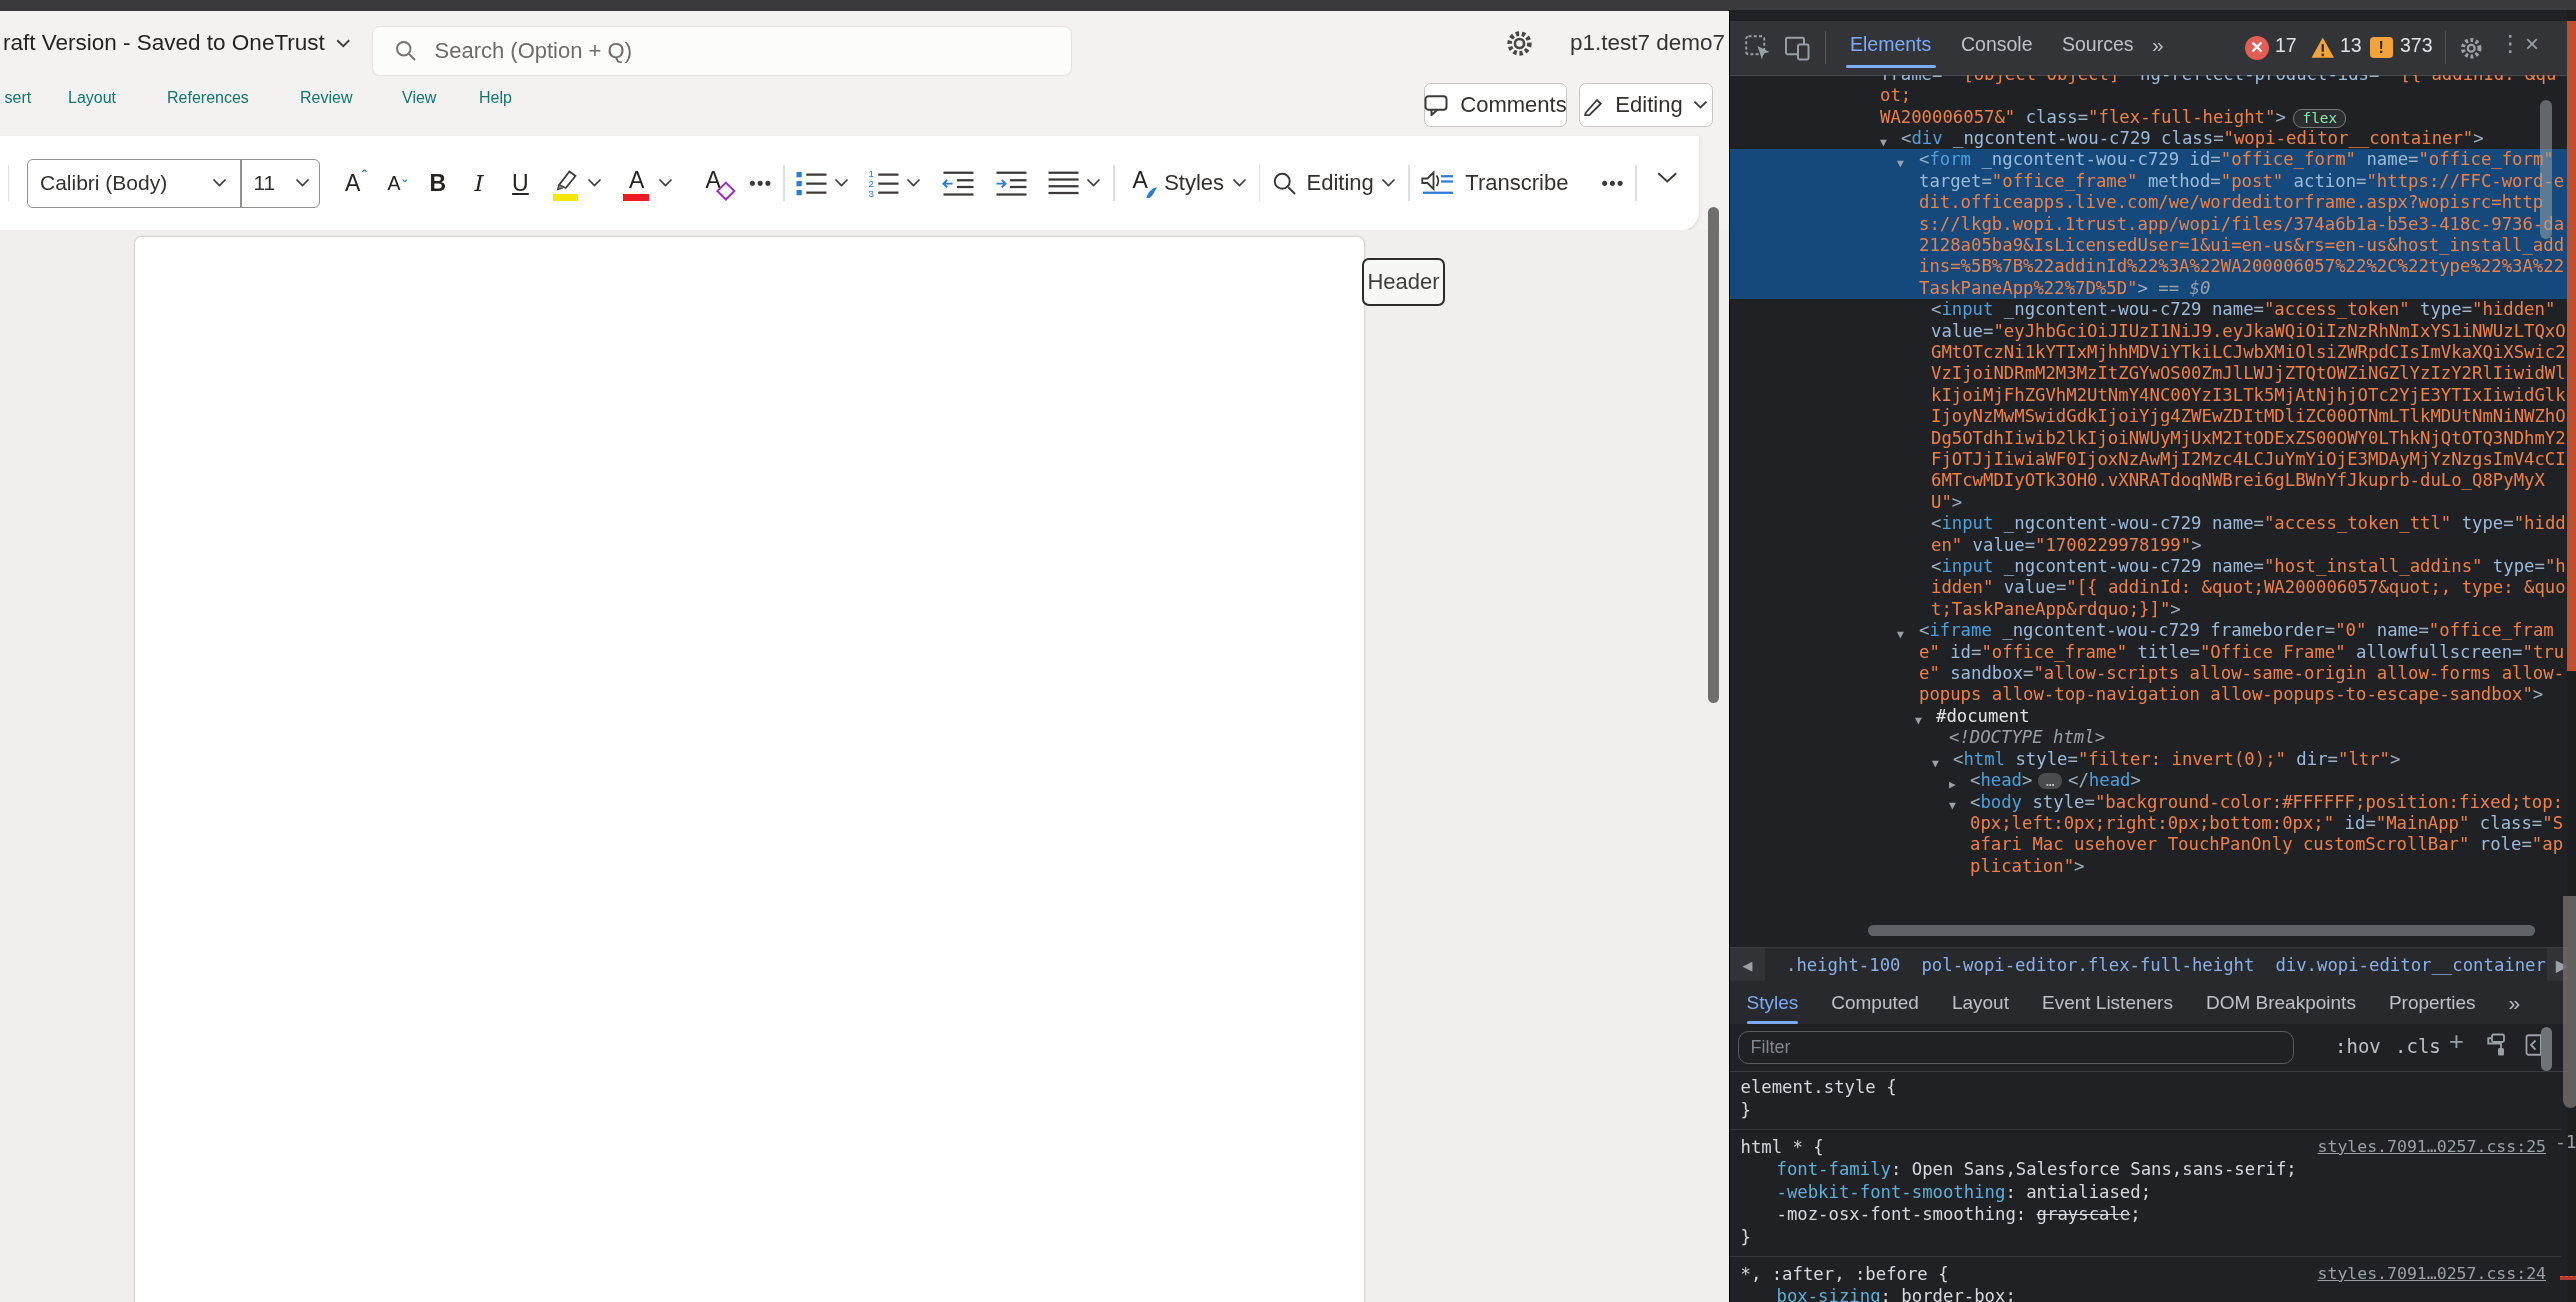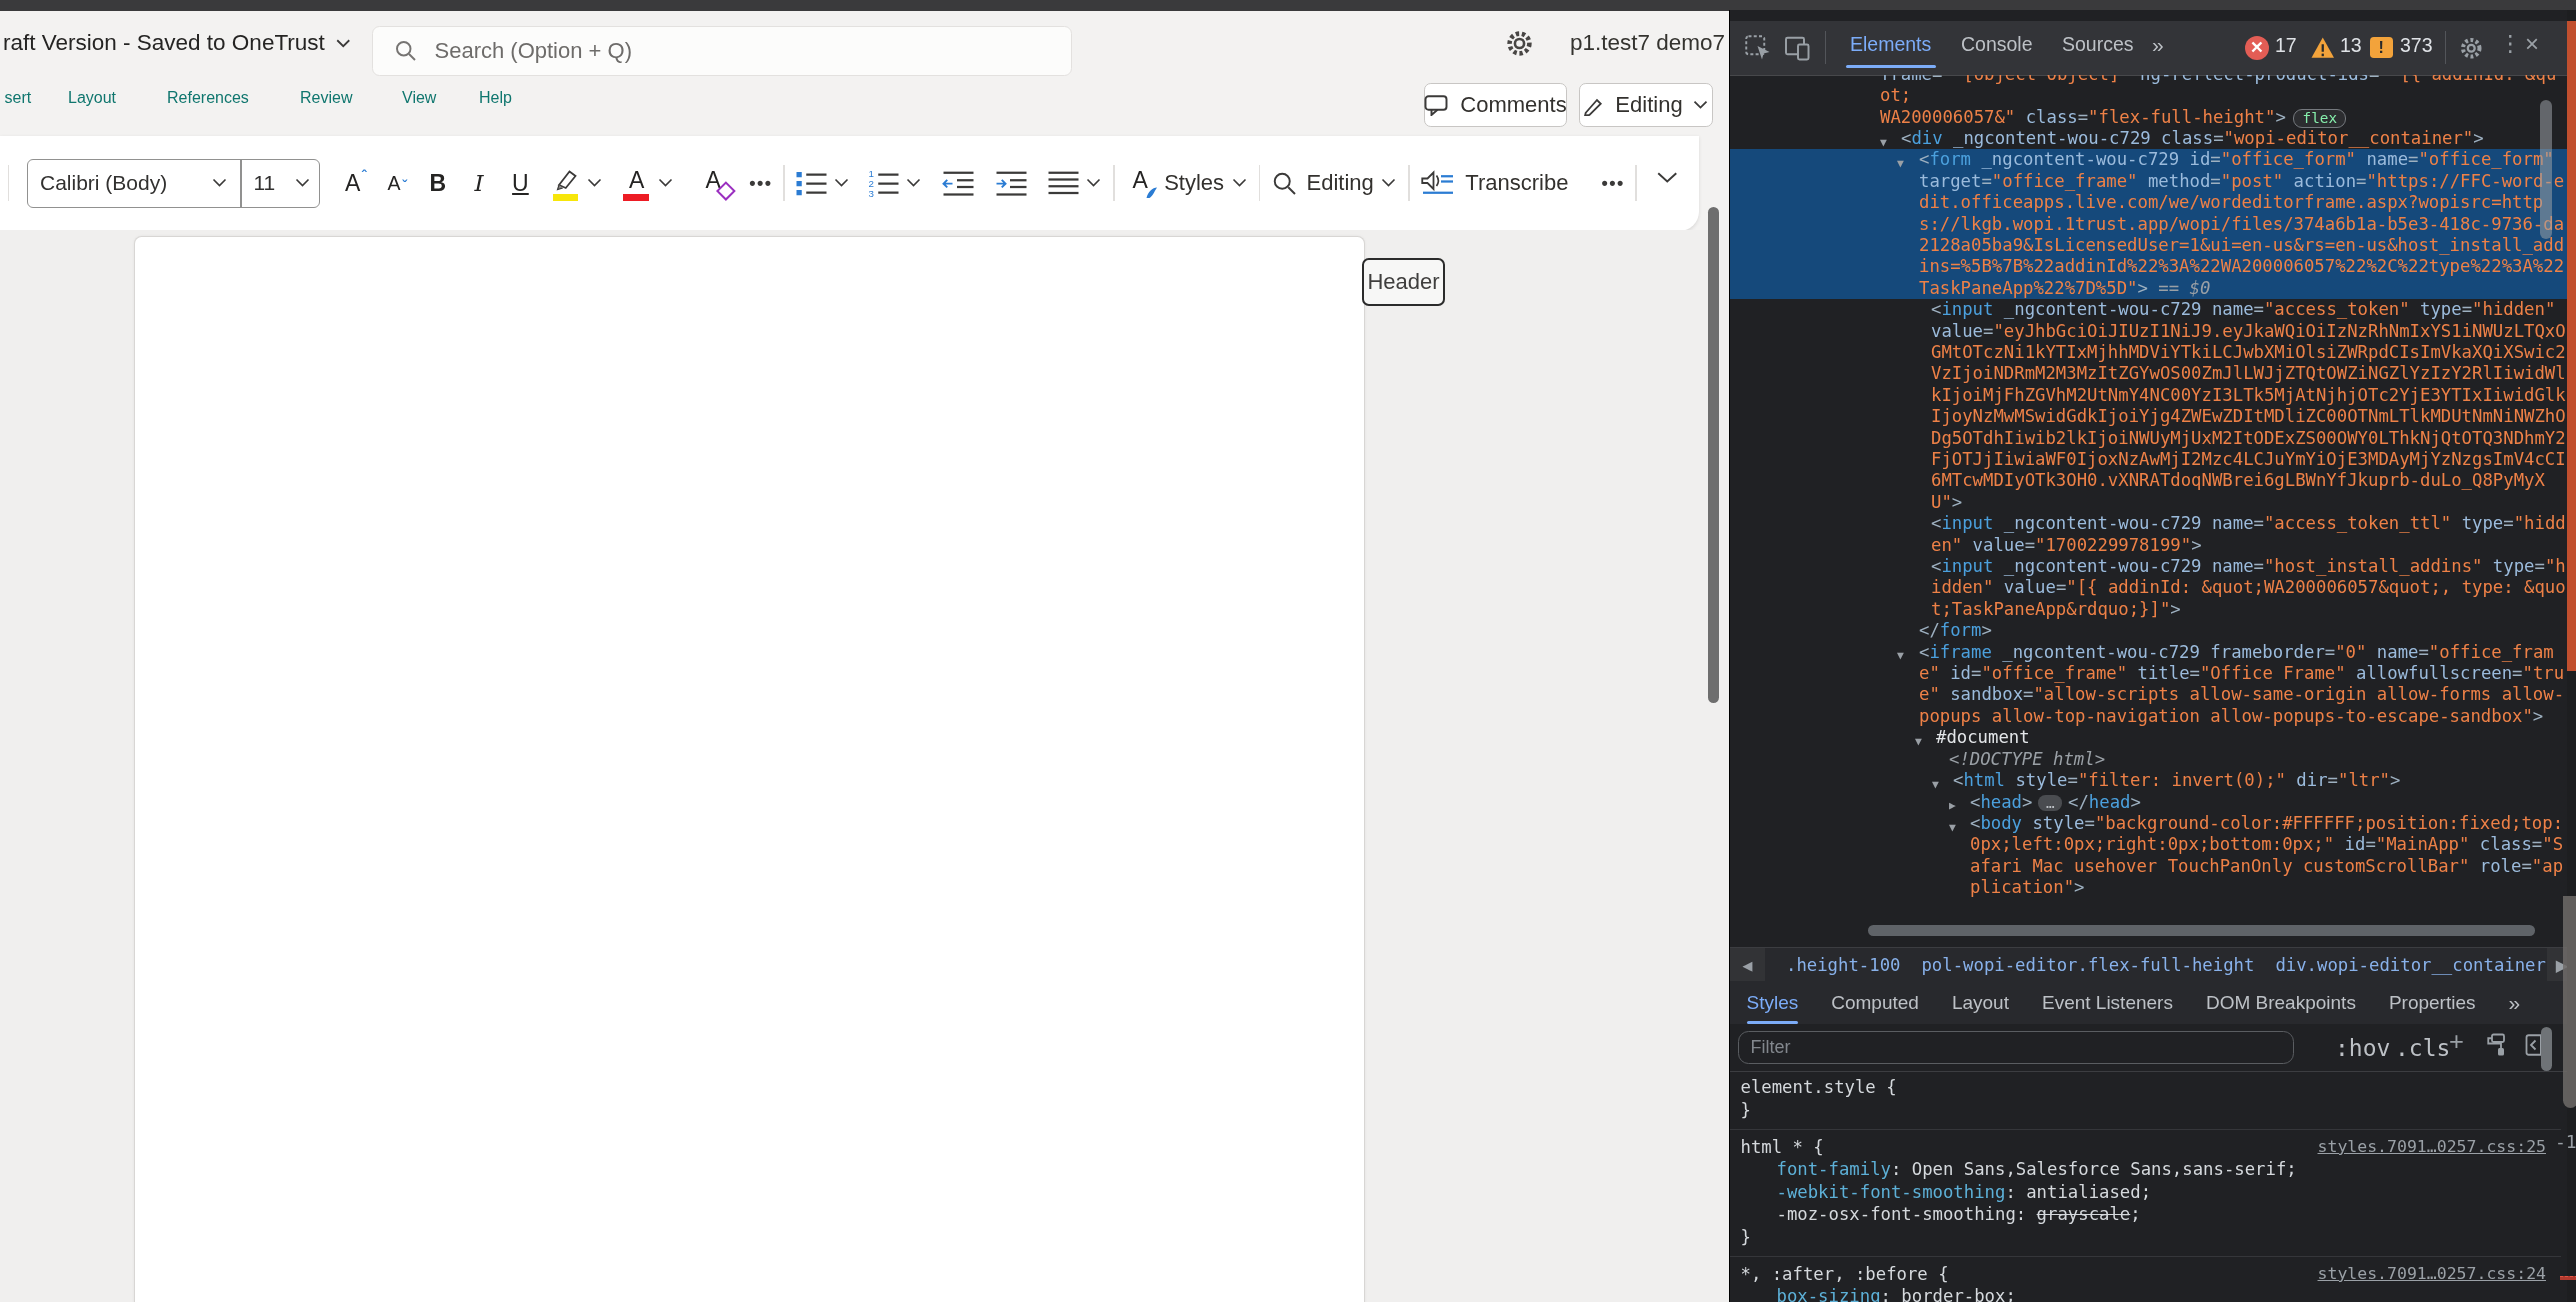--- a/index.html
+++ b/index.html
@@ -68,21 +68,21 @@
   .crumb-nav{width:35px;height:100%;background:#323336;color:#9aa0a6;display:flex;align-items:center;justify-content:center;font-size:16.5px;flex:none;}
   #crumb-right{position:absolute;right:0;top:937px;width:30px;height:34px;background:#323336;color:#9aa0a6;display:flex;align-items:center;justify-content:center;font-size:16.5px;border-top:0.8px solid #3c3d41;border-bottom:0.8px solid #3c3d41;}
   
   #sidetabs{left:0;top:971px;width:100%;height:43px;background:#28292d;display:flex;align-items:center;gap:33px;padding-left:16.5px;box-sizing:border-box;}
   .stab{font-size:19px;color:#bdc1c6;position:relative;white-space:nowrap;}
   .stab.active{color:#7cacf8;}
   .stab.active::after{content:"";position:absolute;left:0;right:0;bottom:-10.5px;height:3px;background:#7cacf8;border-radius:1.5px;}
   
   #filterrow{left:0;top:1014px;width:100%;height:47px;background:#202124;border-bottom:0.8px solid #3c3d41;}
   #filterbox{position:absolute;left:7.5px;top:6.8px;width:556px;height:33px;border:1.5px solid #5a5d61;border-radius:10.5px;display:flex;align-items:center;padding-left:12px;box-sizing:border-box;font-size:18px;color:#82878d;}
-  .ftool{position:absolute;top:10.5px;font-size:23px;color:#bdc1c6;font-family:"DejaVu Sans Mono",monospace;}
+  .ftool{position:absolute;top:10.5px;font-size:19px;color:#bdc1c6;font-family:"DejaVu Sans Mono",monospace;}
   
   #rules{left:0;top:1060px;width:831px;font-family:"DejaVu Sans Mono",monospace;font-size:17.3px;line-height:22.5px;color:#d5d9dd;}
   .rule{position:relative;padding:6px 15px 7.5px 10.5px;border-bottom:0.8px solid #35363a;}
   .sel-line{display:flex;}
   .sel-txt{flex:1;}
   .rule-link{color:#9aa0a6;text-decoration:underline;font-size:16.5px;white-space:nowrap;}
   .prop{padding-left:36px;}
   .pname{color:#5db0d7;} .pname.unknown{color:#d5d9dd;}
   .pval{color:#d5d9dd;} .struck{text-decoration:line-through;}
   
@@ -404,21 +404,20 @@
     </div>
 
     <div id="tree" class="abs">
         <div class="node" style="padding-left: 150px; margin-top: -11.3px;"><span class="c-a">frame</span><span class="c-p">= </span><span class="c-v">"[object Object]"</span><span class="c-a"> ng-reflect-product-ids</span><span class="c-p">= </span><span class="c-v">"[{ addinId: &amp;quot;</span></div>
         <div class="node" style="padding-left: 150px;"><span class="c-v">WA200006057&amp;"</span><span class="c-a"> class</span><span class="c-p">=</span><span class="c-v">"flex-full-height"</span><span class="c-p">&gt;</span><span class="badge-flex">flex</span></div>
         <div class="node" style="padding-left: 171px;"><span class="arrow" style="left: 150px;">▼</span><span class="c-p">&lt;</span><span class="c-t">div</span><span class="c-a"> _ngcontent-wou-c729</span><span class="c-a"> class</span><span class="c-p">=</span><span class="c-v">"wopi-editor__container"</span><span class="c-p">&gt;</span></div>
         <div class="node sel" style="padding-left: 189px;"><span class="arrow" style="left: 167px;">▼</span><span class="c-p">&lt;</span><span class="c-t">form</span><span class="c-a"> _ngcontent-wou-c729</span><span class="c-a"> id</span><span class="c-p">=</span><span class="c-v">"office_form"</span><span class="c-a"> name</span><span class="c-p">=</span><span class="c-v">"office_form"</span><span class="c-a"> target</span><span class="c-p">=</span><span class="c-v">"office_frame"</span><span class="c-a"> method</span><span class="c-p">=</span><span class="c-v">"post"</span><span class="c-a"> action</span><span class="c-p">=</span><span class="c-v">"https://FFC-word-edit.officeapps.live.com/we/wordeditorframe.aspx?wopisrc=https://lkgb.wopi.1trust.app/wopi/files/374a6b1a-b5e3-418c-9736-da2128a05ba9&amp;IsLicensedUser=1&amp;ui=en-us&amp;rs=en-us&amp;host_install_addins=%5B%7B%22addinId%22%3A%22WA200006057%22%2C%22type%22%3A%22TaskPaneApp%22%7D%5D"</span><span class="c-p">&gt;</span><span class="c-g"> == $0</span></div>
         <div class="node" style="padding-left: 201px;"><span class="c-p">&lt;</span><span class="c-t">input</span><span class="c-a"> _ngcontent-wou-c729</span><span class="c-a"> name</span><span class="c-p">=</span><span class="c-v">"access_token"</span><span class="c-a"> type</span><span class="c-p">=</span><span class="c-v">"hidden"</span><span class="c-a"> value</span><span class="c-p">=</span><span class="c-v">"eyJhbGciOiJIUzI1NiJ9.eyJkaWQiOiIzNzRhNmIxYS1iNWUzLTQxOGMtOTczNi1kYTIxMjhhMDViYTkiLCJwbXMiOlsiZWRpdCIsImVkaXQiXSwic2VzIjoiNDRmM2M3MzItZGYwOS00ZmJlLWJjZTQtOWZiNGZlYzIzY2RlIiwidWlkIjoiMjFhZGVhM2UtNmY4NC00YzI3LTk5MjAtNjhjOTc2YjE3YTIxIiwidGlkIjoyNzMwMSwidGdkIjoiYjg4ZWEwZDItMDliZC00OTNmLTlkMDUtNmNiNWZhODg5OTdhIiwib2lkIjoiNWUyMjUxM2ItODExZS00OWY0LThkNjQtOTQ3NDhmY2FjOTJjIiwiaWF0IjoxNzAwMjI2Mzc4LCJuYmYiOjE3MDAyMjYzNzgsImV4cCI6MTcwMDIyOTk3OH0.vXNRATdoqNWBrei6gLBWnYfJkuprb-duLo_Q8PyMyXU"</span><span class="c-p">&gt;</span></div>
         <div class="node" style="padding-left: 201px;"><span class="c-p">&lt;</span><span class="c-t">input</span><span class="c-a"> _ngcontent-wou-c729</span><span class="c-a"> name</span><span class="c-p">=</span><span class="c-v">"access_token_ttl"</span><span class="c-a"> type</span><span class="c-p">=</span><span class="c-v">"hidden"</span><span class="c-a"> value</span><span class="c-p">=</span><span class="c-v">"1700229978199"</span><span class="c-p">&gt;</span></div>
         <div class="node" style="padding-left: 201px;"><span class="c-p">&lt;</span><span class="c-t">input</span><span class="c-a"> _ngcontent-wou-c729</span><span class="c-a"> name</span><span class="c-p">=</span><span class="c-v">"host_install_addins"</span><span class="c-a"> type</span><span class="c-p">=</span><span class="c-v">"hidden"</span><span class="c-a"> value</span><span class="c-p">=</span><span class="c-v">"[{ addinId: &amp;quot;WA200006057&amp;quot;, type: &amp;quot;TaskPaneApp&amp;rdquo;}]"</span><span class="c-p">&gt;</span></div>
-        <div class="node" style="padding-left: 189px;"><span class="c-p">&lt;/</span><span class="c-t">form</span><span class="c-p">&gt;</span></div>
         <div class="node" style="padding-left: 189px;"><span class="arrow" style="left: 167px;">▼</span><span class="c-p">&lt;</span><span class="c-t">iframe</span><span class="c-a"> _ngcontent-wou-c729</span><span class="c-a"> frameborder</span><span class="c-p">=</span><span class="c-v">"0"</span><span class="c-a"> name</span><span class="c-p">=</span><span class="c-v">"office_frame"</span><span class="c-a"> id</span><span class="c-p">=</span><span class="c-v">"office_frame"</span><span class="c-a"> title</span><span class="c-p">=</span><span class="c-v">"Office Frame"</span><span class="c-a"> allowfullscreen</span><span class="c-p">=</span><span class="c-v">"true"</span><span class="c-a"> sandbox</span><span class="c-p">=</span><span class="c-v">"allow-scripts allow-same-origin allow-forms allow-popups allow-top-navigation allow-popups-to-escape-sandbox"</span><span class="c-p">&gt;</span></div>
         <div class="node" style="padding-left: 206px;"><span class="arrow" style="left: 185px;">▼</span><span class="c-w">#document</span></div>
         <div class="node" style="padding-left: 219px;"><span class="c-g">&lt;!DOCTYPE html&gt;</span></div>
         <div class="node" style="padding-left: 223px;"><span class="arrow" style="left: 202px;">▼</span><span class="c-p">&lt;</span><span class="c-t">html</span><span class="c-a"> style</span><span class="c-p">=</span><span class="c-v">"filter: invert(0);"</span><span class="c-a"> dir</span><span class="c-p">=</span><span class="c-v">"ltr"</span><span class="c-p">&gt;</span></div>
         <div class="node" style="padding-left: 240px;"><span class="arrow" style="left: 219px;">▶</span><span class="c-p">&lt;</span><span class="c-t">head</span><span class="c-p">&gt;</span><span class="pill">…</span><span class="c-p">&lt;/</span><span class="c-t">head</span><span class="c-p">&gt;</span></div>
         <div class="node" style="padding-left: 240px;"><span class="arrow" style="left: 219px;">▼</span><span class="c-p">&lt;</span><span class="c-t">body</span><span class="c-a"> style</span><span class="c-p">=</span><span class="c-v">"background-color:#FFFFFF;position:fixed;top:0px;left:0px;right:0px;bottom:0px;"</span><span class="c-a"> id</span><span class="c-p">=</span><span class="c-v">"MainApp"</span><span class="c-a"> class</span><span class="c-p">=</span><span class="c-v">"Safari Mac usehover TouchPanOnly customScrollBar"</span><span class="c-a"> role</span><span class="c-p">=</span><span class="c-v">"application"</span><span class="c-p">&gt;</span></div>
       </div>
     <div id="tree-vscroll"></div>
     <div id="tree-hscroll"></div>
 

